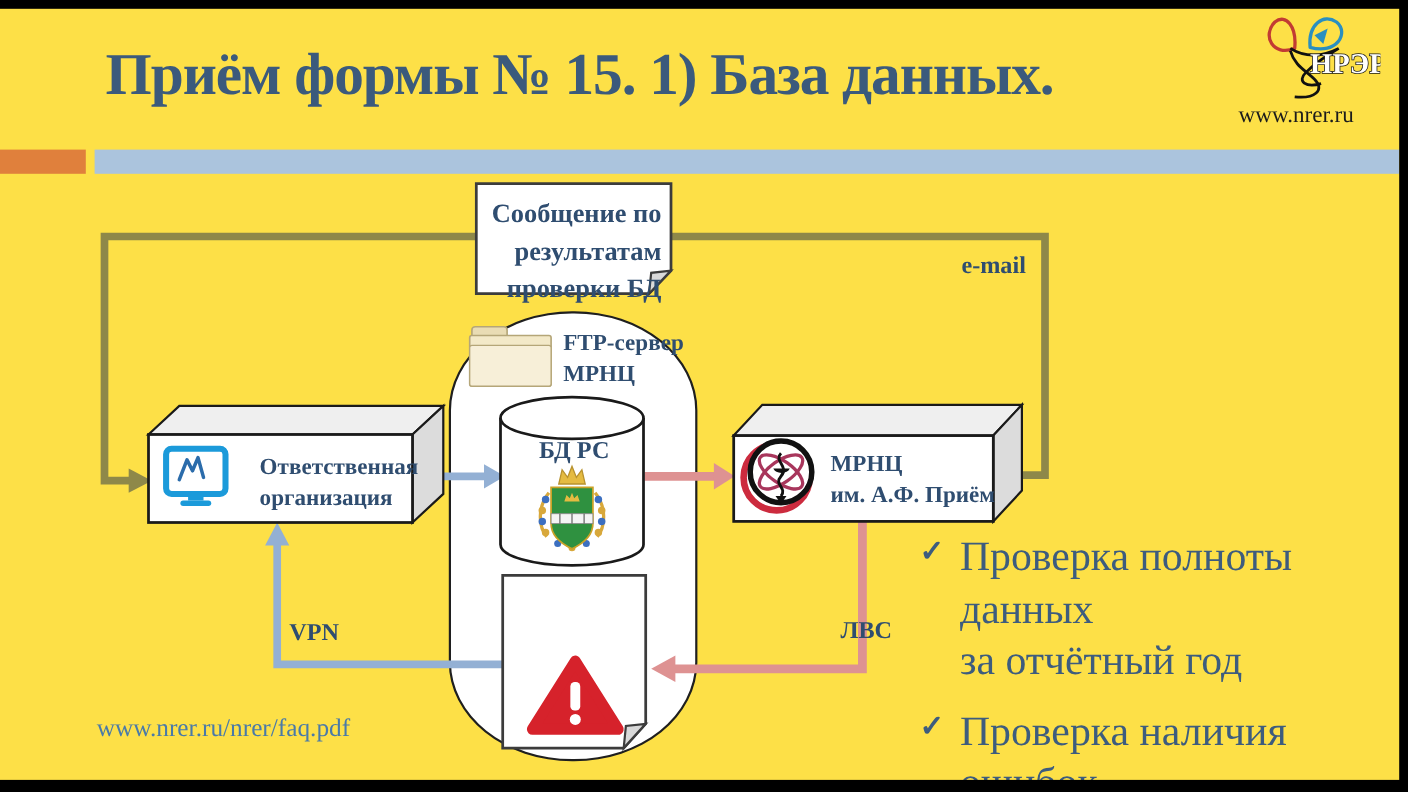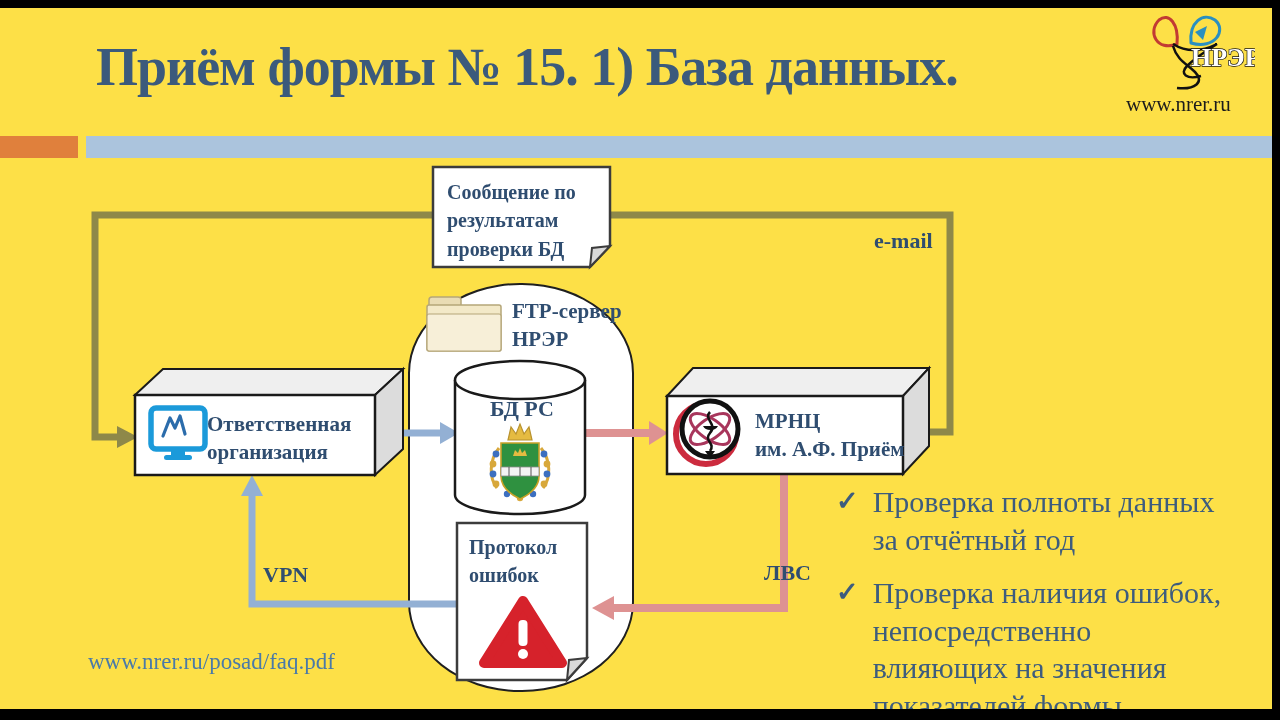--- a/index.html
+++ b/index.html
@@ -16,36 +16,36 @@
   .accent-blue{left:86px;top:136px;width:1186px;height:22px;background:#abc4dd;}
 
   .capsule{left:408px;top:283px;width:222px;height:405px;border:2.5px solid #1f1f1f;
            border-radius:112px / 90px;background:#fff;}
 
   .lbl{color:#2f4d70;font-weight:bold;line-height:1.35;}
   .lbl-20{font-size:20px;}
   .lbl-21{font-size:21px;}
   .lbl-22{font-size:22px;line-height:1.2;}
 
-  .note-text{left:447px;top:178px;font-size:20px;line-height:1.42;}
+  .note-text{left:447px;top:178px;font-size:24px;line-height:1.42;text-align:right;}
   .ftp-text{left:512px;top:297px;}
   .db-text{left:454px;top:396px;width:136px;text-align:center;}
   .proto-text{left:469px;top:533px;line-height:1.4;}
-  .org-text{left:207px;top:410px;}
+  .org-text{left:207px;top:410px;padding-left:29px;}
   .mrnc-text{left:755px;top:407px;}
   .email-lbl{left:874px;top:226px;font-size:22px;text-align:right;}
   .vpn-lbl{left:263px;top:560px;font-size:22px;}
   .lan-lbl{left:764px;top:558px;font-size:22px;}
 
   .footer-link{left:88px;top:649px;font-size:23px;color:#4a7aa8;cursor:pointer;}
 
   .checklist{left:836px;top:483px;width:430px;}
   .check-item{display:flex;gap:14px;margin-bottom:16px;color:#3d5c7e;}
   .check-glyph{font-size:27px;font-weight:bold;line-height:1.35;}
-  .check-text{font-size:30px;line-height:1.25;white-space:pre-line;}
+  .check-text{font-size:38px;line-height:1.25;white-space:pre-line;}
 </style>
 </head>
 <body>
 
 <div class="stage">
 
   <div class="abs slide-title">Приём формы № 15. 1) База данных.</div>
 
   <div class="abs" style="left:1143px;top:10px;width:112px;height:82px;">
     <svg width="112" height="82" viewBox="0 0 112 82">
@@ -98,21 +98,21 @@
 проверки БД</div>
 
   <div class="abs" style="left:423px;top:292px;width:82px;height:64px;">
     <svg width="82" height="64" viewBox="0 0 82 64">
       <rect x="6" y="5" width="32" height="16" rx="3" fill="#e9dcb4" stroke="#b5a678" stroke-width="1.5"></rect>
       <rect x="4" y="13" width="74" height="46" rx="2" fill="#f3e9c8" stroke="#b5a678" stroke-width="1.5"></rect>
       <rect x="4" y="22" width="74" height="37" rx="2" fill="#f7efd8" stroke="#b5a678" stroke-width="1.2"></rect>
     </svg>
   </div>
   <div class="abs lbl lbl-21 ftp-text ml">FTP-сервер
-НРЭР</div>
+МРНЦ</div>
 
   <div class="abs" style="left:452px;top:358px;width:136px;height:160px;">
     <svg width="136" height="160" viewBox="0 0 136 160">
       <path d="M3,22 L3,137 A65,19 0 0 0 133,137 L133,22" fill="#fff" stroke="#1a1a1a" stroke-width="2.5"></path>
       <ellipse cx="68" cy="22" rx="65" ry="19" fill="#fff" stroke="#1a1a1a" stroke-width="2.5"></ellipse>
     </svg>
   </div>
   <div class="abs lbl lbl-22 db-text">БД РС</div>
 
   <div class="abs" style="left:487px;top:420px;width:66px;height:84px;">
@@ -139,22 +139,20 @@
       <line x1="44" y1="47" x2="44" y2="56" stroke="#555" stroke-width="1"></line>
     </svg>
   </div>
 
   <div class="abs" style="left:455px;top:521px;width:136px;height:163px;">
     <svg width="136" height="163" viewBox="0 0 136 163">
       <polygon points="2,2 132,2 132,137 112,159 2,159" fill="#fff" stroke="#3c3c3c" stroke-width="2.5"></polygon>
       <polygon points="132,137 112,159 114,139" fill="#d9d9d9" stroke="#3c3c3c" stroke-width="2"></polygon>
     </svg>
   </div>
-  <div class="abs lbl lbl-20 proto-text ml">Протокол
-ошибок</div>
 
   <div class="abs" style="left:476px;top:592px;width:94px;height:80px;">
     <svg width="94" height="80" viewBox="0 0 94 80">
       <polygon points="47,9 86,71 8,71" fill="#d6222b" stroke="#d6222b" stroke-width="10" stroke-linejoin="round"></polygon>
       <rect x="42.5" y="28" width="9" height="26" rx="4" fill="#fff"></rect>
       <circle cx="47" cy="62" r="5" fill="#fff"></circle>
     </svg>
   </div>
 
   <div class="abs" style="left:131px;top:365px;width:276px;height:114px;">
@@ -193,21 +191,21 @@
       <polygon points="33,56 43,56 38,63" fill="#111"></polygon>
     </svg>
   </div>
   <div class="abs lbl lbl-21 mrnc-text ml">МРНЦ
 им. А.Ф. Приём</div>
 
   <div class="abs lbl email-lbl">e-mail</div>
   <div class="abs lbl vpn-lbl">VPN</div>
   <div class="abs lbl lan-lbl">ЛВС</div>
 
-  <div class="abs footer-link">www.nrer.ru/posad/faq.pdf</div>
+  <div class="abs footer-link">www.nrer.ru/nrer/faq.pdf</div>
 
   <div class="abs checklist">
     <div class="check-item">
       <span class="check-glyph">✓</span>
       <span class="check-text">Проверка полноты данных
 за отчётный год</span>
     </div>
     <div class="check-item">
       <span class="check-glyph">✓</span>
       <span class="check-text">Проверка наличия ошибок,

